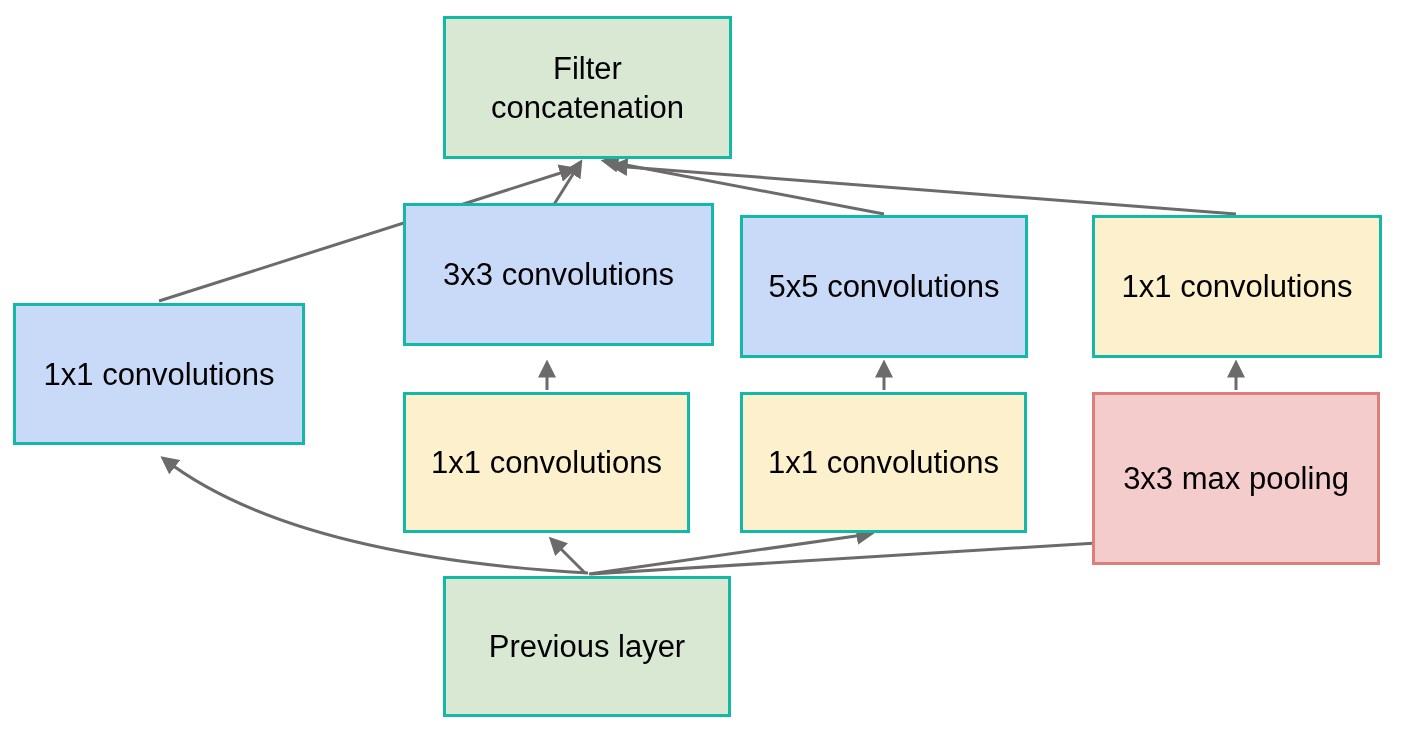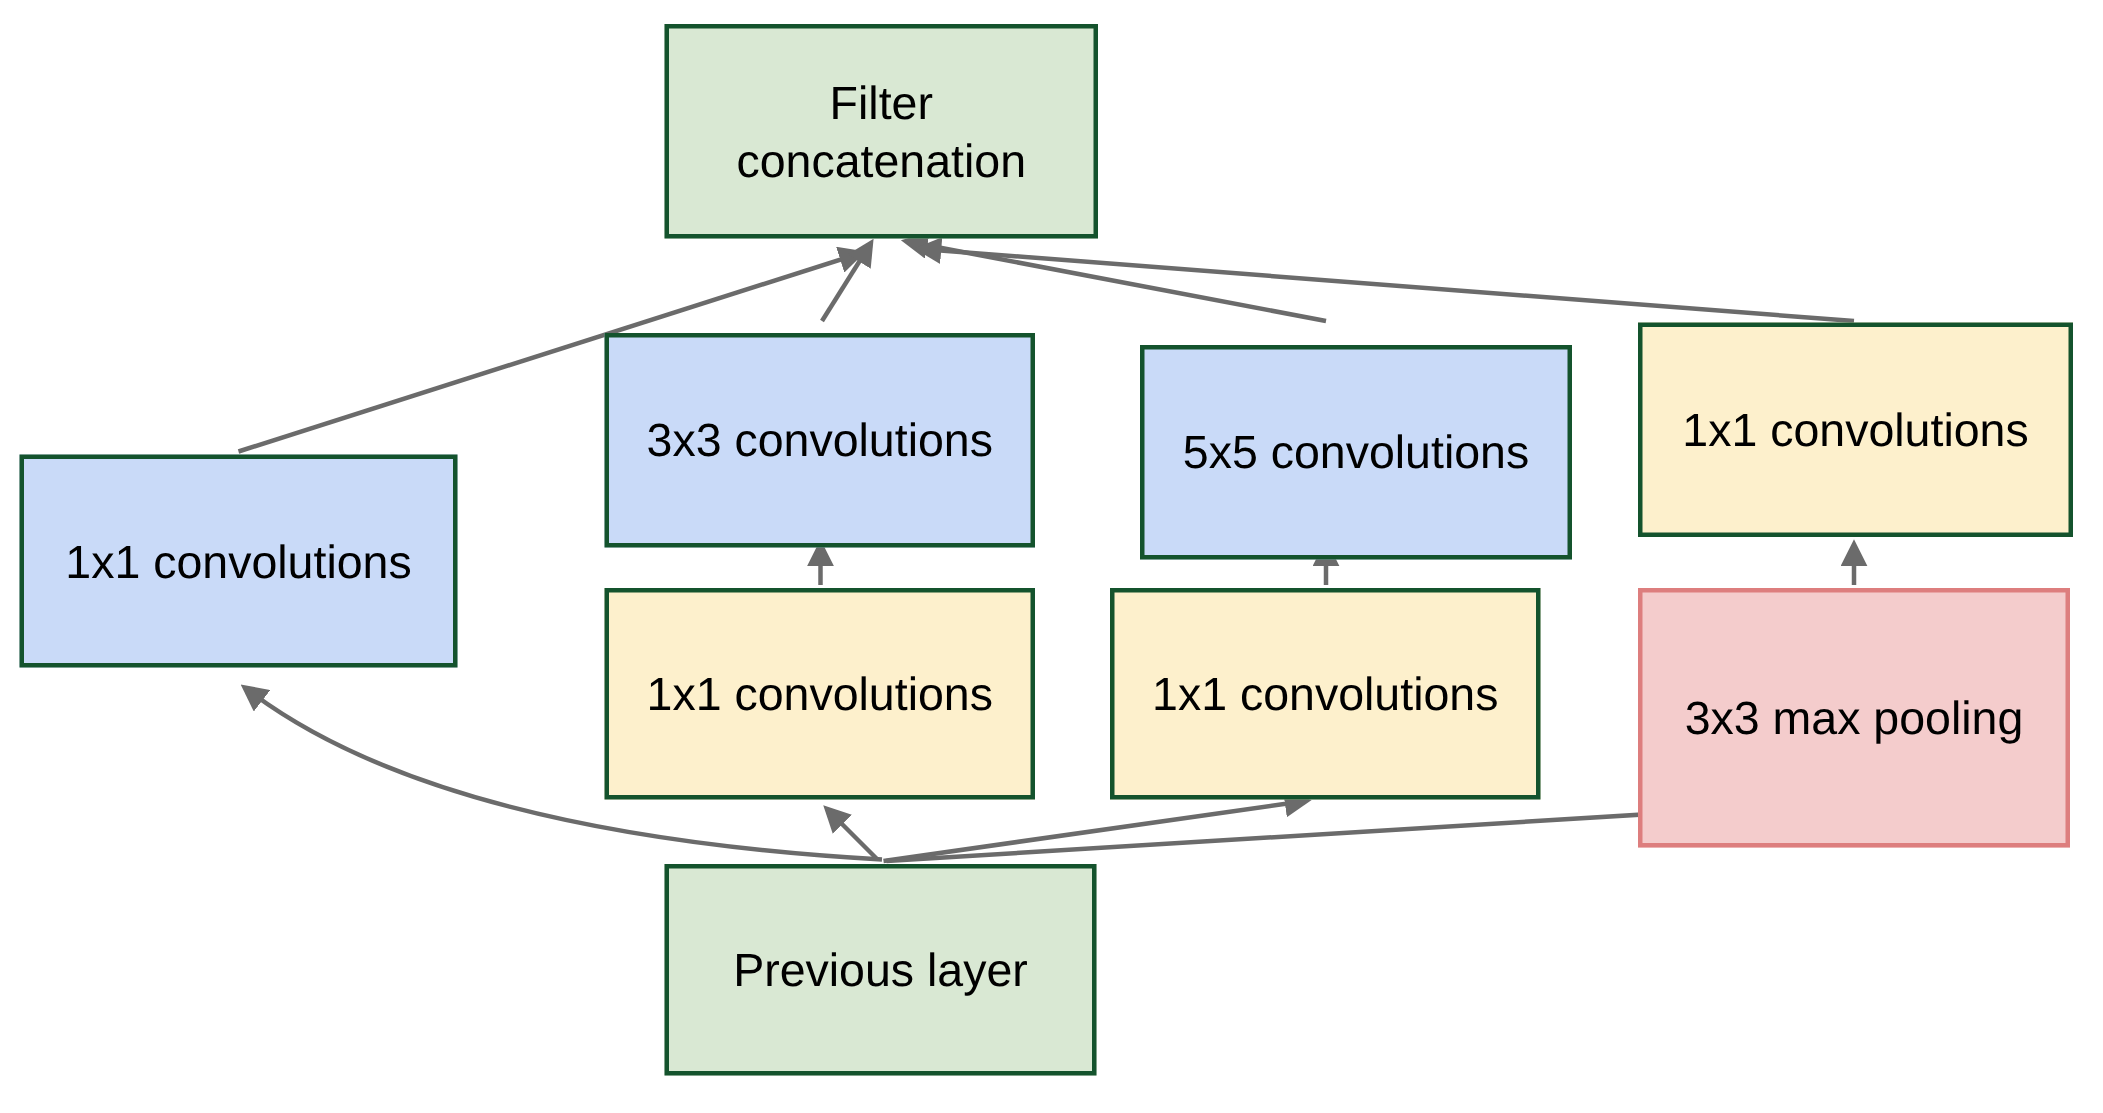--- a/index.html
+++ b/index.html
@@ -18,40 +18,40 @@
   .edges {
     position: absolute;
     left: 0; top: 0;
     width: 1402px;
     height: 742px;
     pointer-events: none;
   }
   .node {
     position: absolute;
     box-sizing: border-box;
-    border: 3px solid #14532d;
+    border: 3px solid #14b8a6;
     display: flex;
     align-items: center;
     justify-content: center;
     text-align: center;
     font-size: 31px;
     line-height: 39px;
     color: #000000;
     white-space: pre-line;
   }
   .fill-green  { background: #d9e8d3; }
   .fill-blue   { background: #c9daf8; }
   .fill-yellow { background: #fdf0cc; }
   .fill-red    { background: #f4cccc; border-color: #dd7e7e; }
 
   
   .n-filter-concat   { left: 443px;  top: 16px;  width: 289px; height: 143px; }
   .n-conv1-left      { left: 13px;   top: 303px; width: 292px; height: 142px; }
-  .n-conv3           { left: 403px;  top: 222px; width: 287px; height: 143px; }
-  .n-conv5           { left: 740px;  top: 230px; width: 288px; height: 143px; margin-left: 20px; }
+  .n-conv3           { left: 403px;  top: 203px; width: 311px; height: 143px; }
+  .n-conv5           { left: 740px;  top: 215px; width: 288px; height: 143px; }
   .n-conv1-top-right { left: 1092px; top: 215px; width: 290px; height: 143px; }
   .n-conv1-reduce-a  { left: 403px;  top: 392px; width: 287px; height: 141px; }
   .n-conv1-reduce-b  { left: 740px;  top: 392px; width: 287px; height: 141px; }
   .n-max-pool        { left: 1092px; top: 392px; width: 288px; height: 173px; }
   .n-previous-layer  { left: 443px;  top: 576px; width: 288px; height: 141px; }
 </style>
 </head>
 <body>
 
 <div class="canvas">

